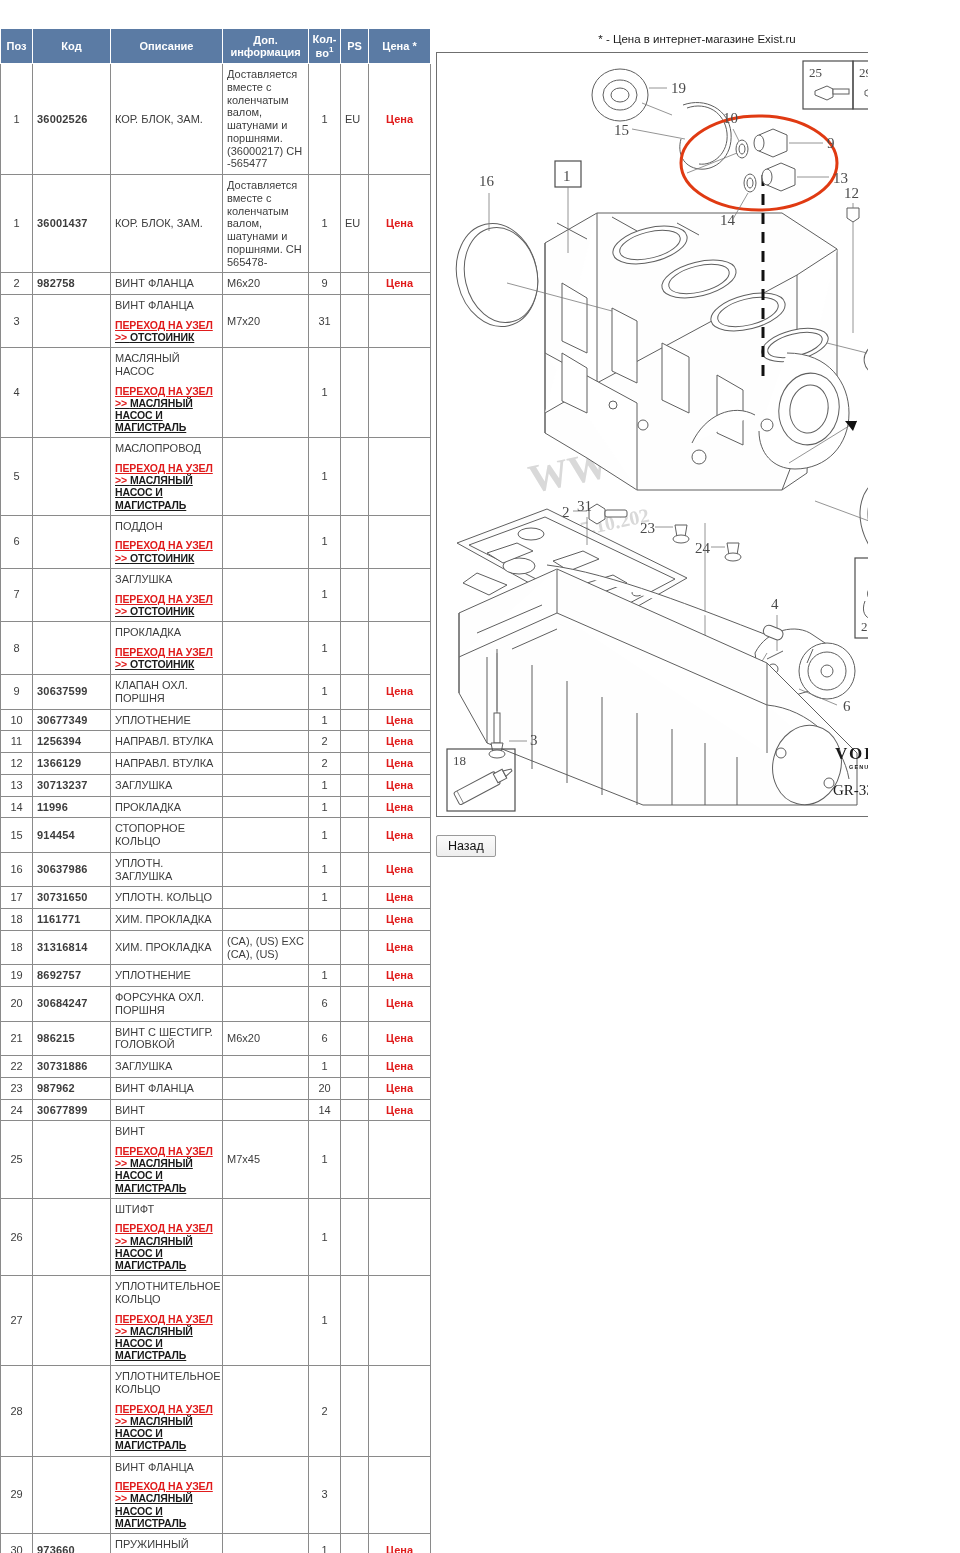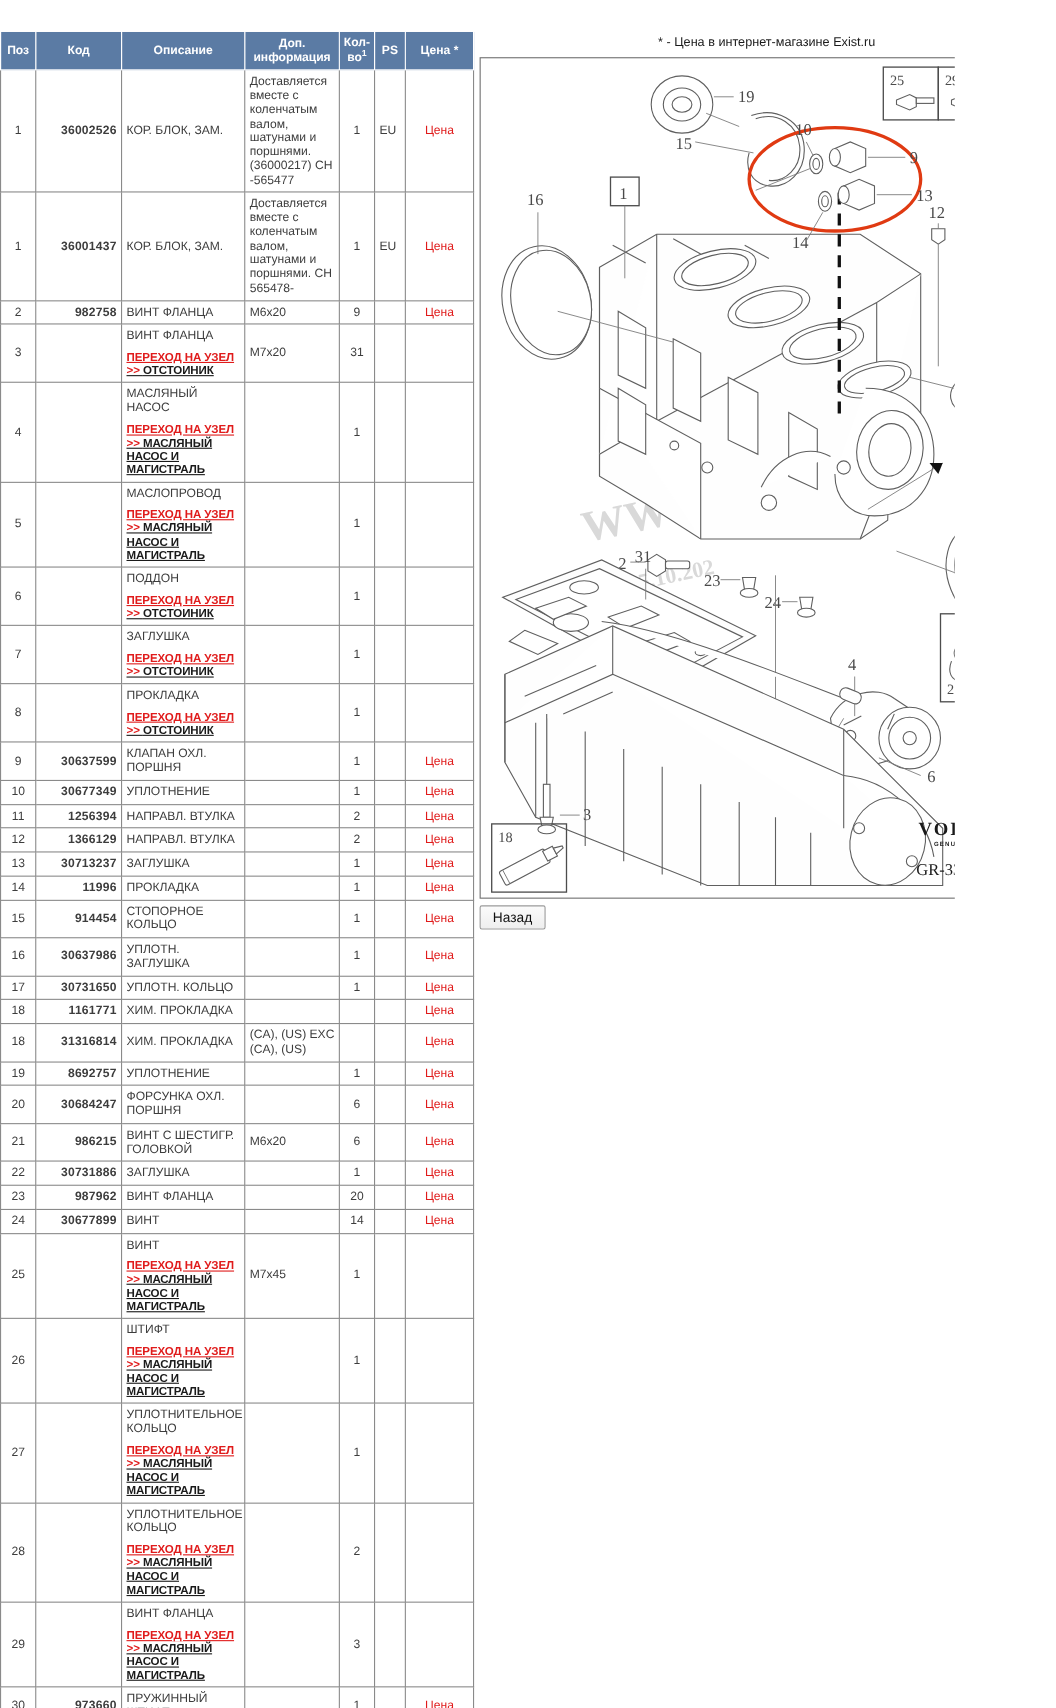--- a/index.html
+++ b/index.html
@@ -44,28 +44,28 @@
   table.parts td{
     border:1px solid #8a8a8a;
     padding:4px 4px;
     vertical-align:middle;
     line-height:1.16;
     font-size:11px;
     color:#3d3d3d;
     background:#ffffff;
   }
   td.pos{text-align:center;width:32px;color:#444;}
-  td.code{text-align:right;font-weight:bold;color:#1a1a1a;letter-spacing:.2px;}
+  td.code{text-align:left;font-weight:bold;color:#1a1a1a;letter-spacing:.2px;}
   td.desc{text-align:left;}
   td.info{text-align:left;line-height:1.12;}
   td.qty{text-align:center;}
   td.ps{text-align:left;}
   td.price{text-align:center;}
   td.price .price-link{
-    color:#e01b1b;font-weight:normal;text-decoration:none;cursor:pointer;
+    color:#e01b1b;font-weight:bold;text-decoration:none;cursor:pointer;
   }
   .desc-name{display:block;}
   .node-link{
     display:block;margin-top:7px;text-decoration:none;cursor:pointer;
     line-height:1.16;
   }
   .node-link .hdr{
     display:block;color:#e01b1b;font-weight:bold;text-decoration:underline;
     font-size:10.5px;letter-spacing:-.1px;
   }
@@ -79,21 +79,21 @@
   #diagram-panel{position:absolute;left:436px;top:32px;width:518px;}
   .legend-line{font-size:11.5px;color:#1a1a1a;margin:0 0 6px 4px;line-height:1.25;text-align:center;}
   .legend-line sup{font-size:8.5px;vertical-align:super;}
   #diagram-frame{
     position:relative;width:512px;height:763px;
     border:1px solid #6f6f6f;background:#ffffff;overflow:hidden;
     margin-top:2px;
   }
   #diagram-frame svg{position:absolute;left:0;top:0;}
   #back-button{
-    margin-top:6px;display:inline-block;
+    margin-top:18px;display:inline-block;
     font-family:"Liberation Sans",sans-serif;font-size:12.5px;color:#111;
     background:linear-gradient(#fbfbfb,#eeeeee);
     border:1px solid #9a9a9a;border-radius:2px;
     padding:3px 11px;cursor:pointer;
   }
   .wm{
     font-family:"Liberation Serif",serif;
     fill:#d9d9d9;font-weight:bold;
   }
   .cal{font-family:"Liberation Serif",serif;font-size:15px;fill:#4a4a4a;}

